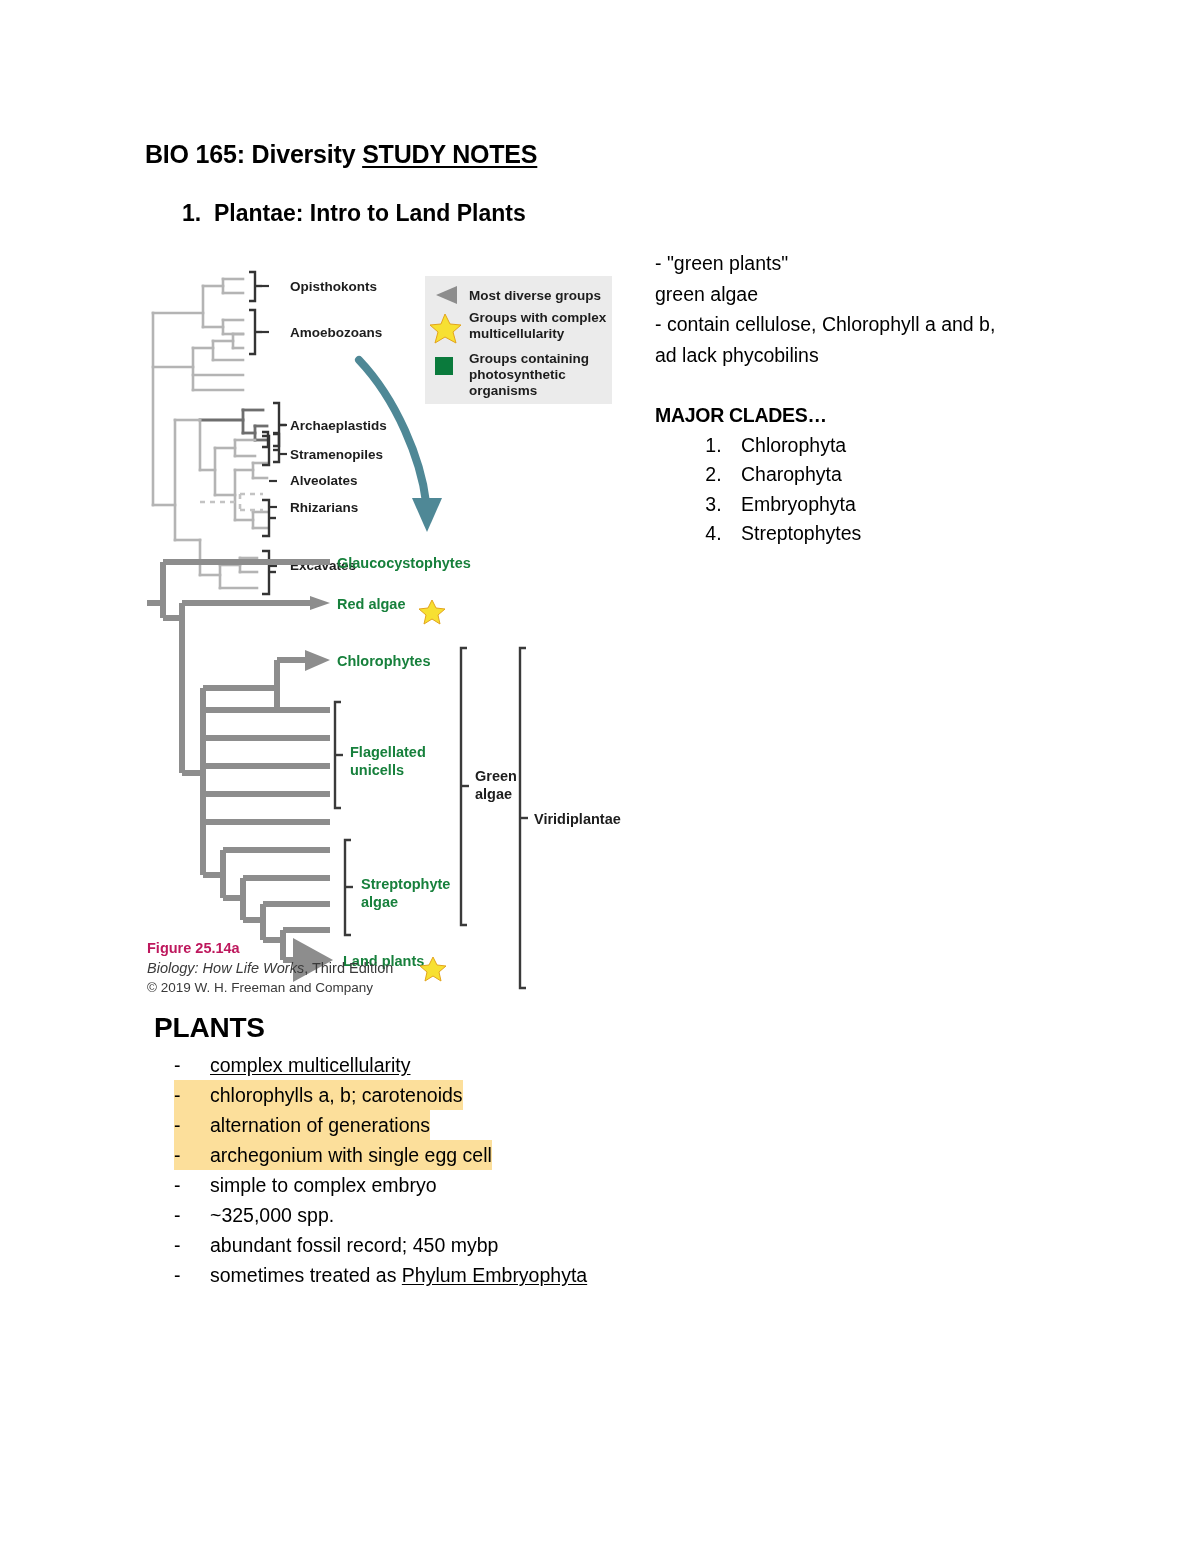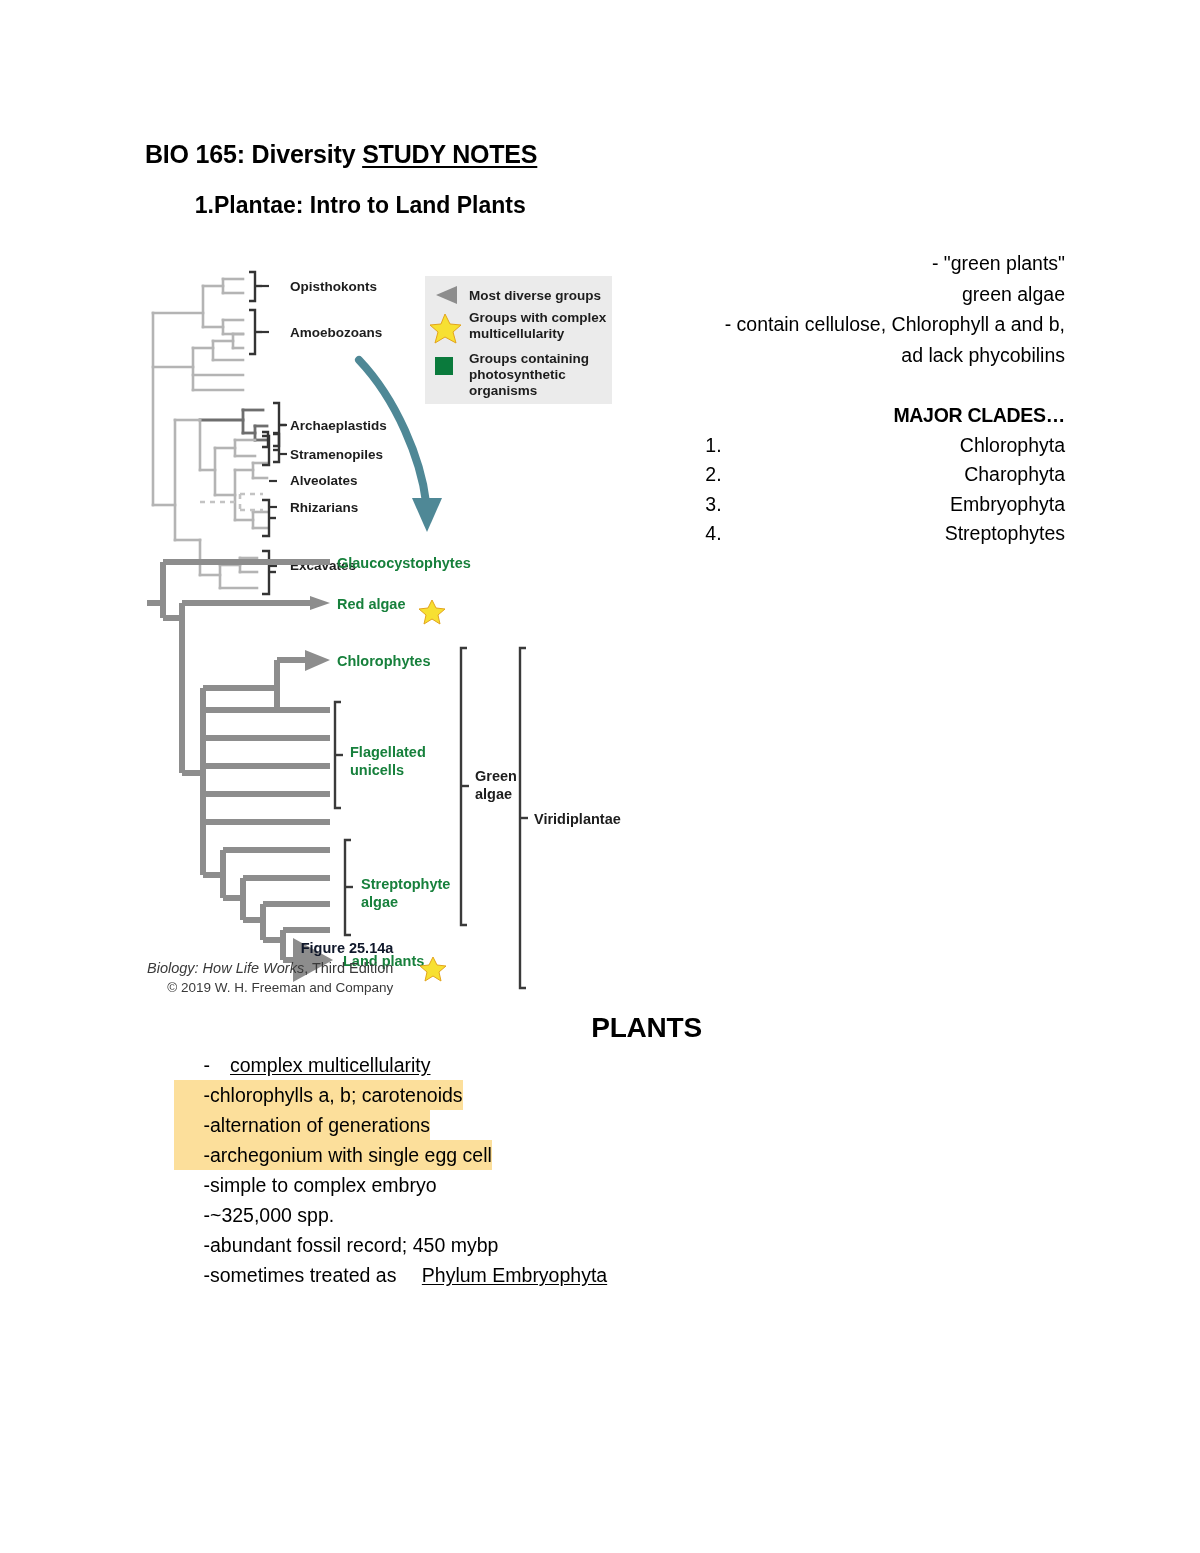--- a/index.html
+++ b/index.html
@@ -9,38 +9,38 @@
   }
   body {
     width: 1200px;
     height: 1553px;
     position: relative;
     font-family: "Liberation Sans", sans-serif;
     color: #000000;
     overflow: hidden;
   }
 
-  .page { position: absolute; inset: 0; text-align: right; }
+  .page { position: absolute; inset: 0; }
 
   
   #doc-title {
     position: absolute;
     left: 145px;
     top: 140px;
     font-size: 25px;
     font-weight: bold;
     letter-spacing: -0.2px;
     white-space: nowrap;
   }
   #doc-title .u { text-decoration: underline; text-underline-offset: 3px; }
 
   #section-heading {
     position: absolute;
     left: 182px;
-    top: 192px;
+    top: 200px;
     font-size: 23px;
     font-weight: bold;
     white-space: nowrap;
   }
   #section-heading .num { display: inline-block; width: 32px; }
 
   
   #right-col {
     position: absolute;
     left: 655px;
@@ -74,21 +74,21 @@
 
   
   #fig-caption {
     position: absolute;
     left: 147px;
     top: 938px;
     font-size: 14.5px;
     line-height: 20px;
     color: #3a3a3a;
   }
-  #fig-caption .c1 { font-weight: bold; color: #0f172a; font-size: 14.5px; }
+  #fig-caption .c1 { font-weight: bold; color: #be185d; font-size: 14.5px; }
   #fig-caption .c2 { font-size: 14.5px; }
   #fig-caption .c2 i { }
   #fig-caption .c3 { font-size: 13.5px; }
 
   
   #plants-block {
     position: absolute;
     left: 142px;
     top: 1012px;
     width: 560px;
@@ -103,21 +103,21 @@
   .plant-row {
     display: flex;
     align-items: baseline;
     font-size: 19.5px;
     line-height: 30px;
     margin-left: 32px;
   }
   .plant-row .dash { width: 36px; flex: 0 0 36px; }
   .plant-row .txt { white-space: nowrap; }
   .hl { background: #fcdf9b; }
-  .ul { text-decoration: underline; text-underline-offset: 2px; margin-left: 20px; }
+  .ul { text-decoration: underline; text-underline-offset: 2px; }
 </style>
 </head>
 <body>
 
 <div class="page">
 
   <div id="doc-title">
     <span>BIO 165: Diversity </span><span class="u">STUDY NOTES</span>
   </div>
 

